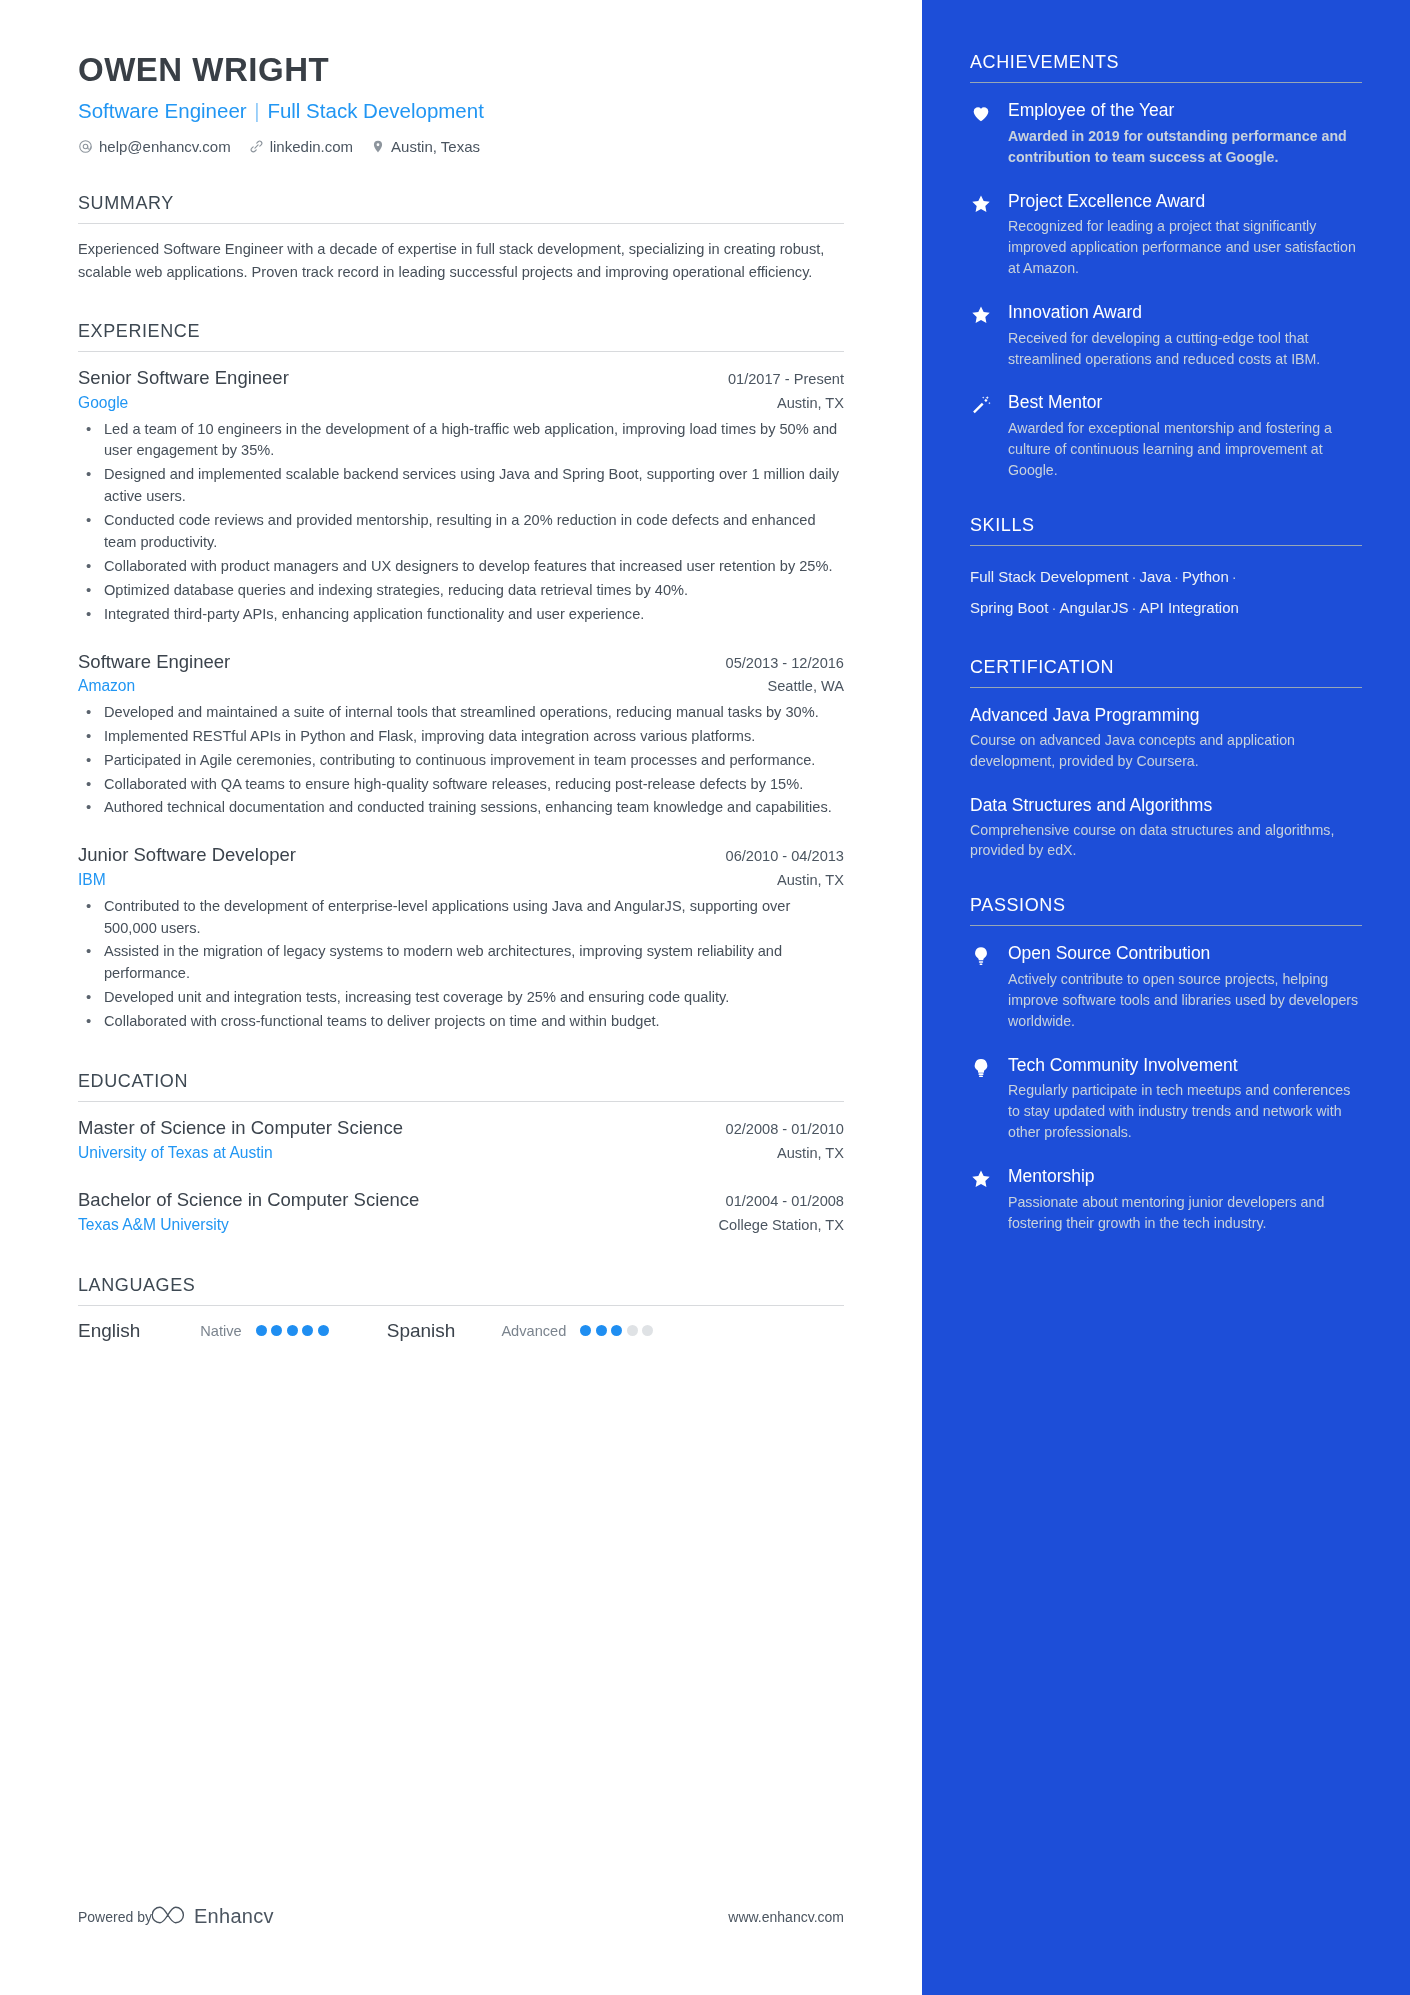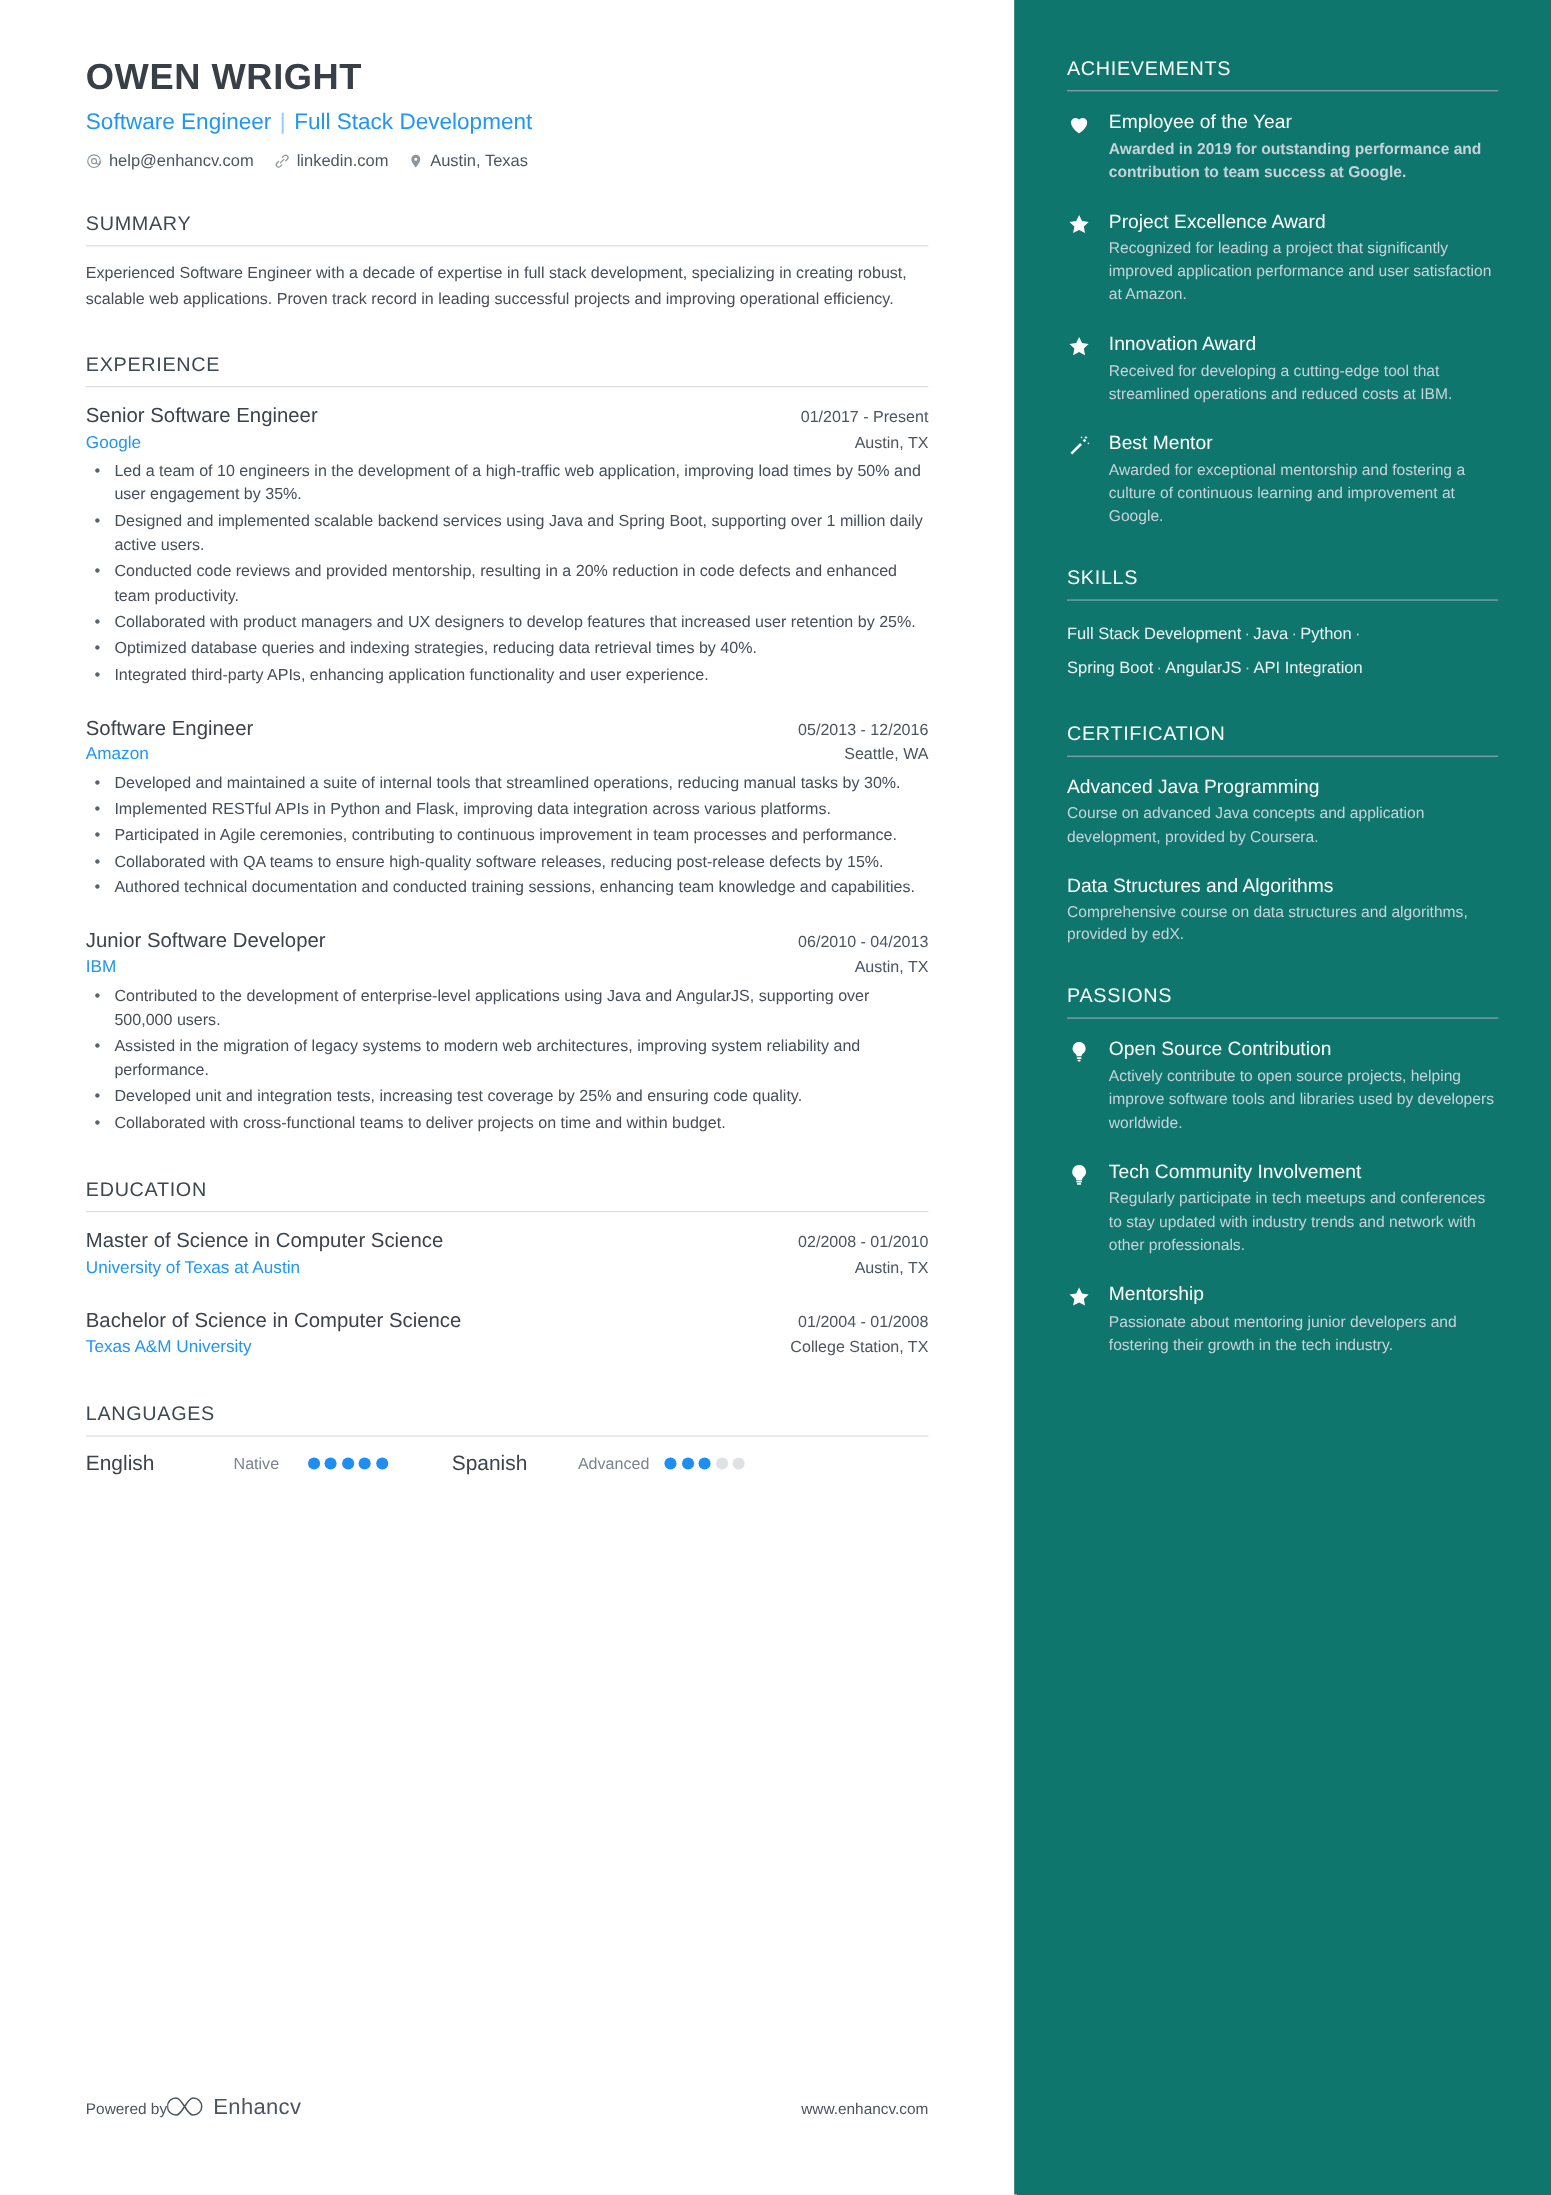--- a/index.html
+++ b/index.html
@@ -70,21 +70,21 @@
     position:absolute; left:78px; bottom:64px; width:766px;
     display:flex; align-items:center; justify-content:space-between;
     font-size:14px; color:#4b5560;
   }
   .brand { display:flex; align-items:center; }
   .brand-word { font-size:20px; color:#4b5560; letter-spacing:.3px; }
 
   
   .side-col {
     width:488px; box-sizing:border-box;
-    background:#0f766e; color:#ffffff;
+    background:#1d4ed8; color:#ffffff;
     padding:52px 48px 0 48px;
   }
   .side-sec { margin-bottom:34px; }
   .side-sec:last-child { margin-bottom:0; }
   .side-title {
     font-size:18px; letter-spacing:.6px; text-transform:uppercase;
     font-weight:normal; color:#ffffff; margin:0 0 9px 0;
   }
   .side-rule { height:1px; background:#97a7b5; margin-bottom:16px; }
 
@@ -238,21 +238,21 @@
        <div class="entry-loc">College Station, TX</div>
      </div>
           </div>
         </div>
     </div>
 
     <div class="sec">
       <h2 class="sec-title">LANGUAGES</h2>
       <div class="sec-rule"></div>
       <div class="lang-row" id="languages-list">
-          <div class="lang-block" style="margin-right: 58px; gap: 12px;">
+          <div class="lang-block" style="margin-right: 58px;">
             <span class="lang-name">English</span>
      <span class="lang-level" style="margin-left:60px">Native</span>
      <span class="dots">
               <span class="dot on"></span>
               <span class="dot on"></span>
               <span class="dot on"></span>
               <span class="dot on"></span>
               <span class="dot on"></span>
             </span>
           </div>

